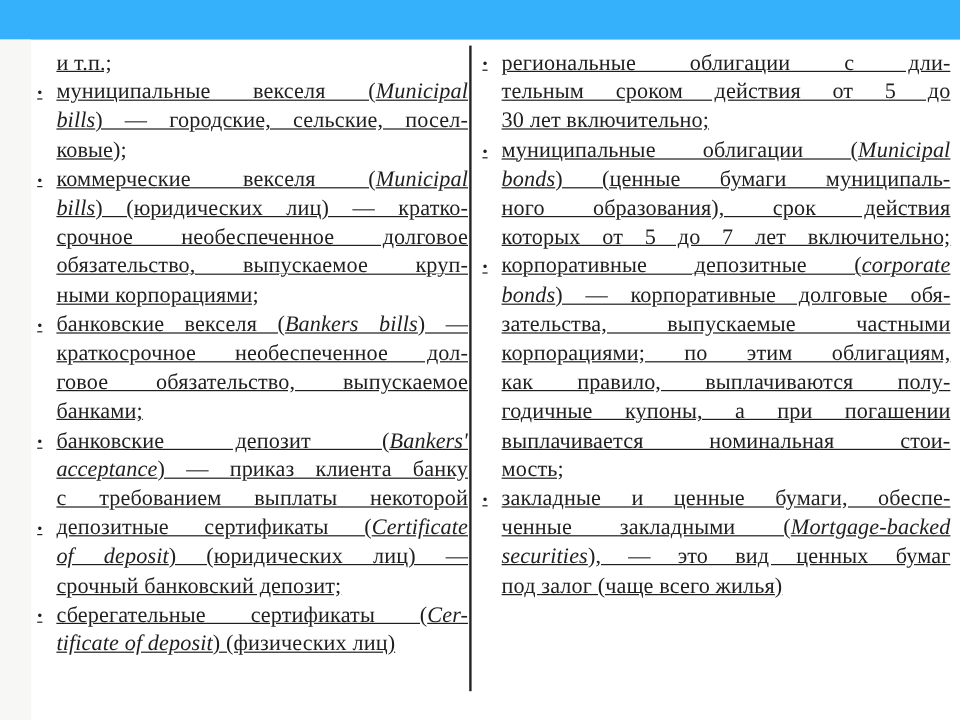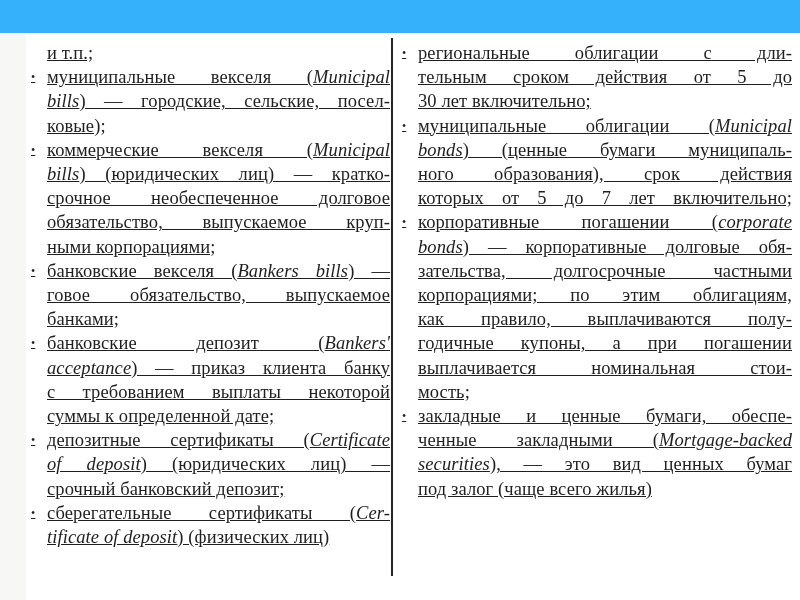--- a/index.html
+++ b/index.html
@@ -71,31 +71,31 @@
         <div class="line"><span class="it">bills</span><span>) (юридических лиц) — кратко-</span></div>
         <div class="line"><span>срочное необеспеченное долговое</span></div>
         <div class="line"><span>обязательство, выпускаемое круп-</span></div>
         <div class="line last"><span>ными корпорациями;</span></div>
       </div>
     </div>
     <div class="item">
       <span class="bullet-cell">•</span>
       <div class="text-cell">
         <div class="line"><span>банковские векселя (</span><span class="it">Bankers bills</span><span>) —</span></div>
+        <div class="line"><span>краткосрочное необеспеченное дол-</span></div>
         <div class="line"><span>говое обязательство, выпускаемое</span></div>
         <div class="line last"><span>банками;</span></div>
       </div>
     </div>
     <div class="item">
       <span class="bullet-cell">•</span>
       <div class="text-cell">
         <div class="line"><span>банковские депозит (</span><span class="it">Bankers'</span></div>
         <div class="line"><span class="it">acceptance</span><span>) — приказ клиента банку</span></div>
         <div class="line"><span>с требованием выплаты некоторой</span></div>
-        <div class="line last"><span>суммы к определенной дате;</span></div>
       </div>
     </div>
     <div class="item">
       <span class="bullet-cell">•</span>
       <div class="text-cell">
         <div class="line"><span>депозитные сертификаты (</span><span class="it">Certificate</span></div>
         <div class="line"><span class="it">of deposit</span><span>) (юридических лиц) —</span></div>
         <div class="line last"><span>срочный банковский депозит;</span></div>
       </div>
     </div>
@@ -122,23 +122,23 @@
       <div class="text-cell">
         <div class="line"><span>муниципальные облигации (</span><span class="it">Municipal</span></div>
         <div class="line"><span class="it">bonds</span><span>) (ценные бумаги муниципаль-</span></div>
         <div class="line"><span>ного образования), срок действия</span></div>
         <div class="line"><span>которых от 5 до 7 лет включительно;</span></div>
       </div>
     </div>
     <div class="item">
       <span class="bullet-cell">•</span>
       <div class="text-cell">
-        <div class="line"><span>корпоративные погашении (</span><span class="it">corporate</span></div>
+        <div class="line"><span>корпоративные депозитные (</span><span class="it">corporate</span></div>
         <div class="line"><span class="it">bonds</span><span>) — корпоративные долговые обя-</span></div>
-        <div class="line"><span>зательства, долгосрочные частными</span></div>
+        <div class="line"><span>зательства, выпускаемые частными</span></div>
         <div class="line"><span>корпорациями; по этим облигациям,</span></div>
         <div class="line"><span>как правило, выплачиваются полу-</span></div>
         <div class="line"><span>годичные купоны, а при погашении</span></div>
         <div class="line"><span>выплачивается номинальная стои-</span></div>
         <div class="line last"><span>мость;</span></div>
       </div>
     </div>
     <div class="item">
       <span class="bullet-cell">•</span>
       <div class="text-cell">

